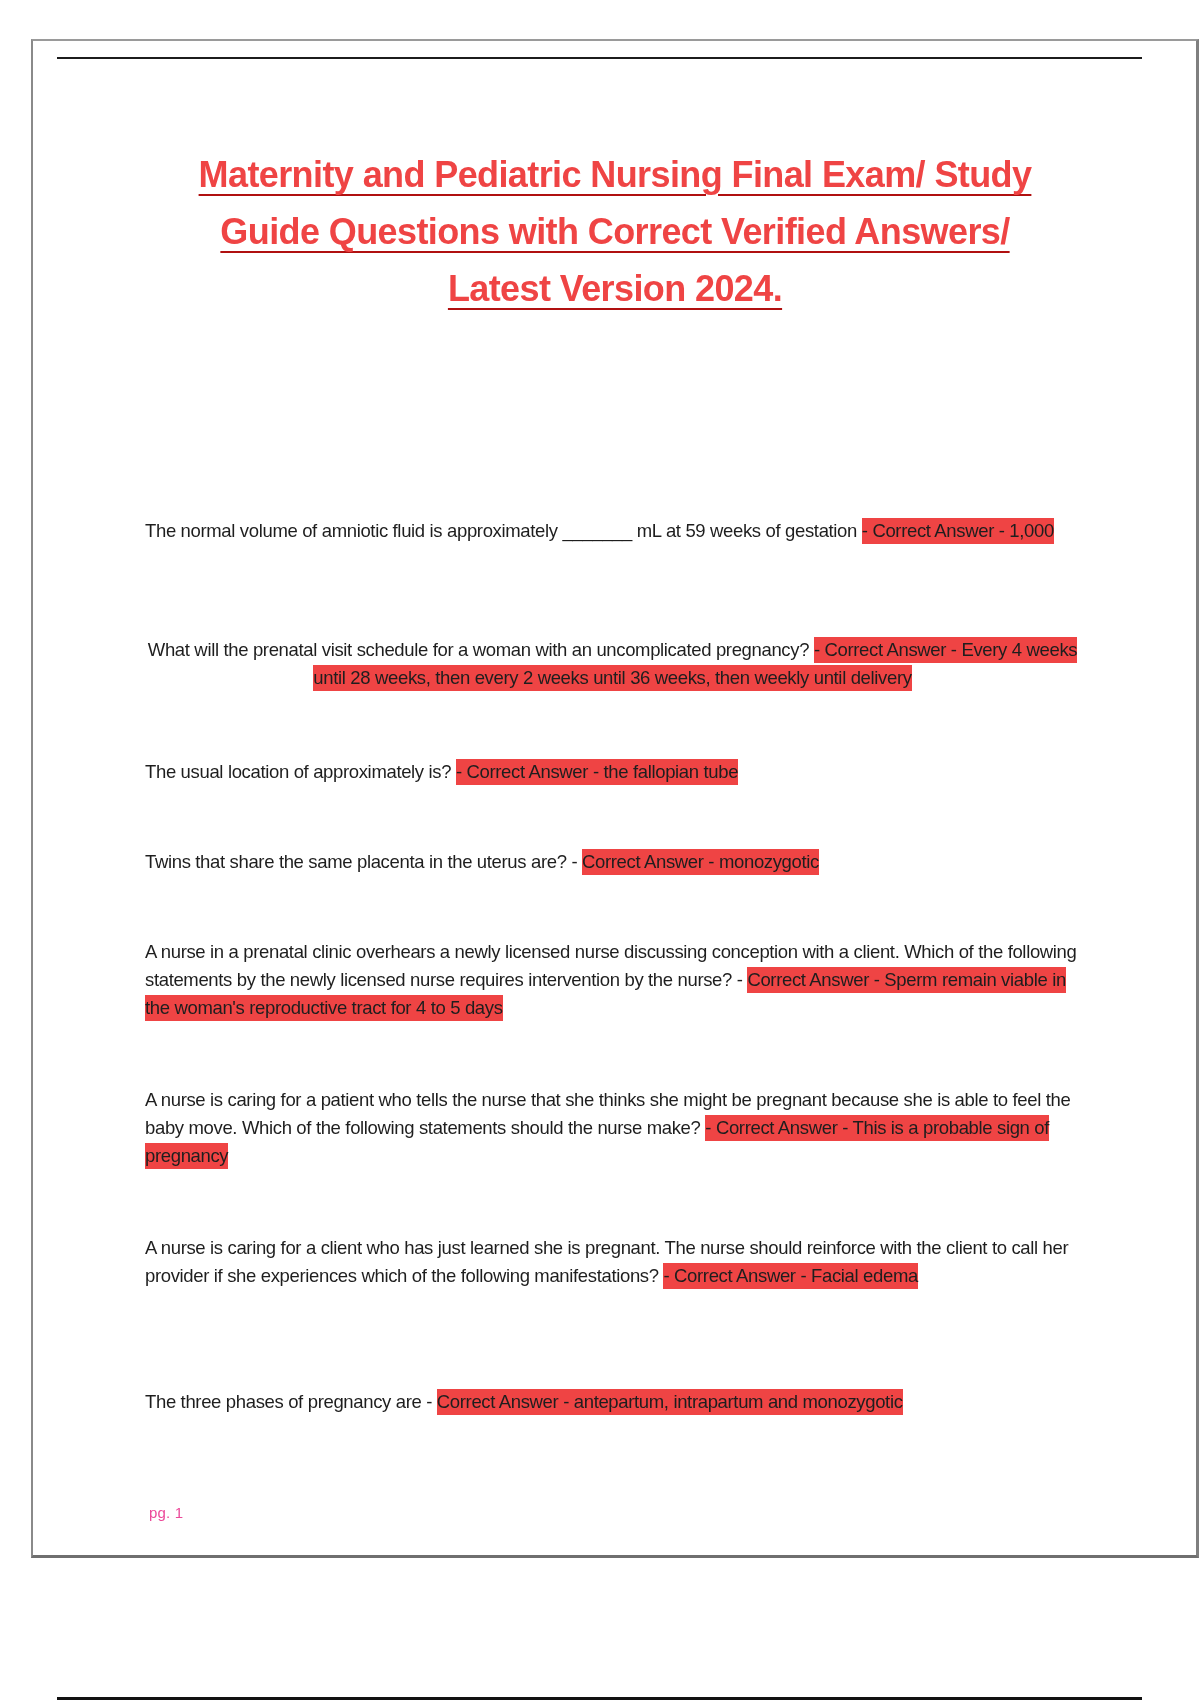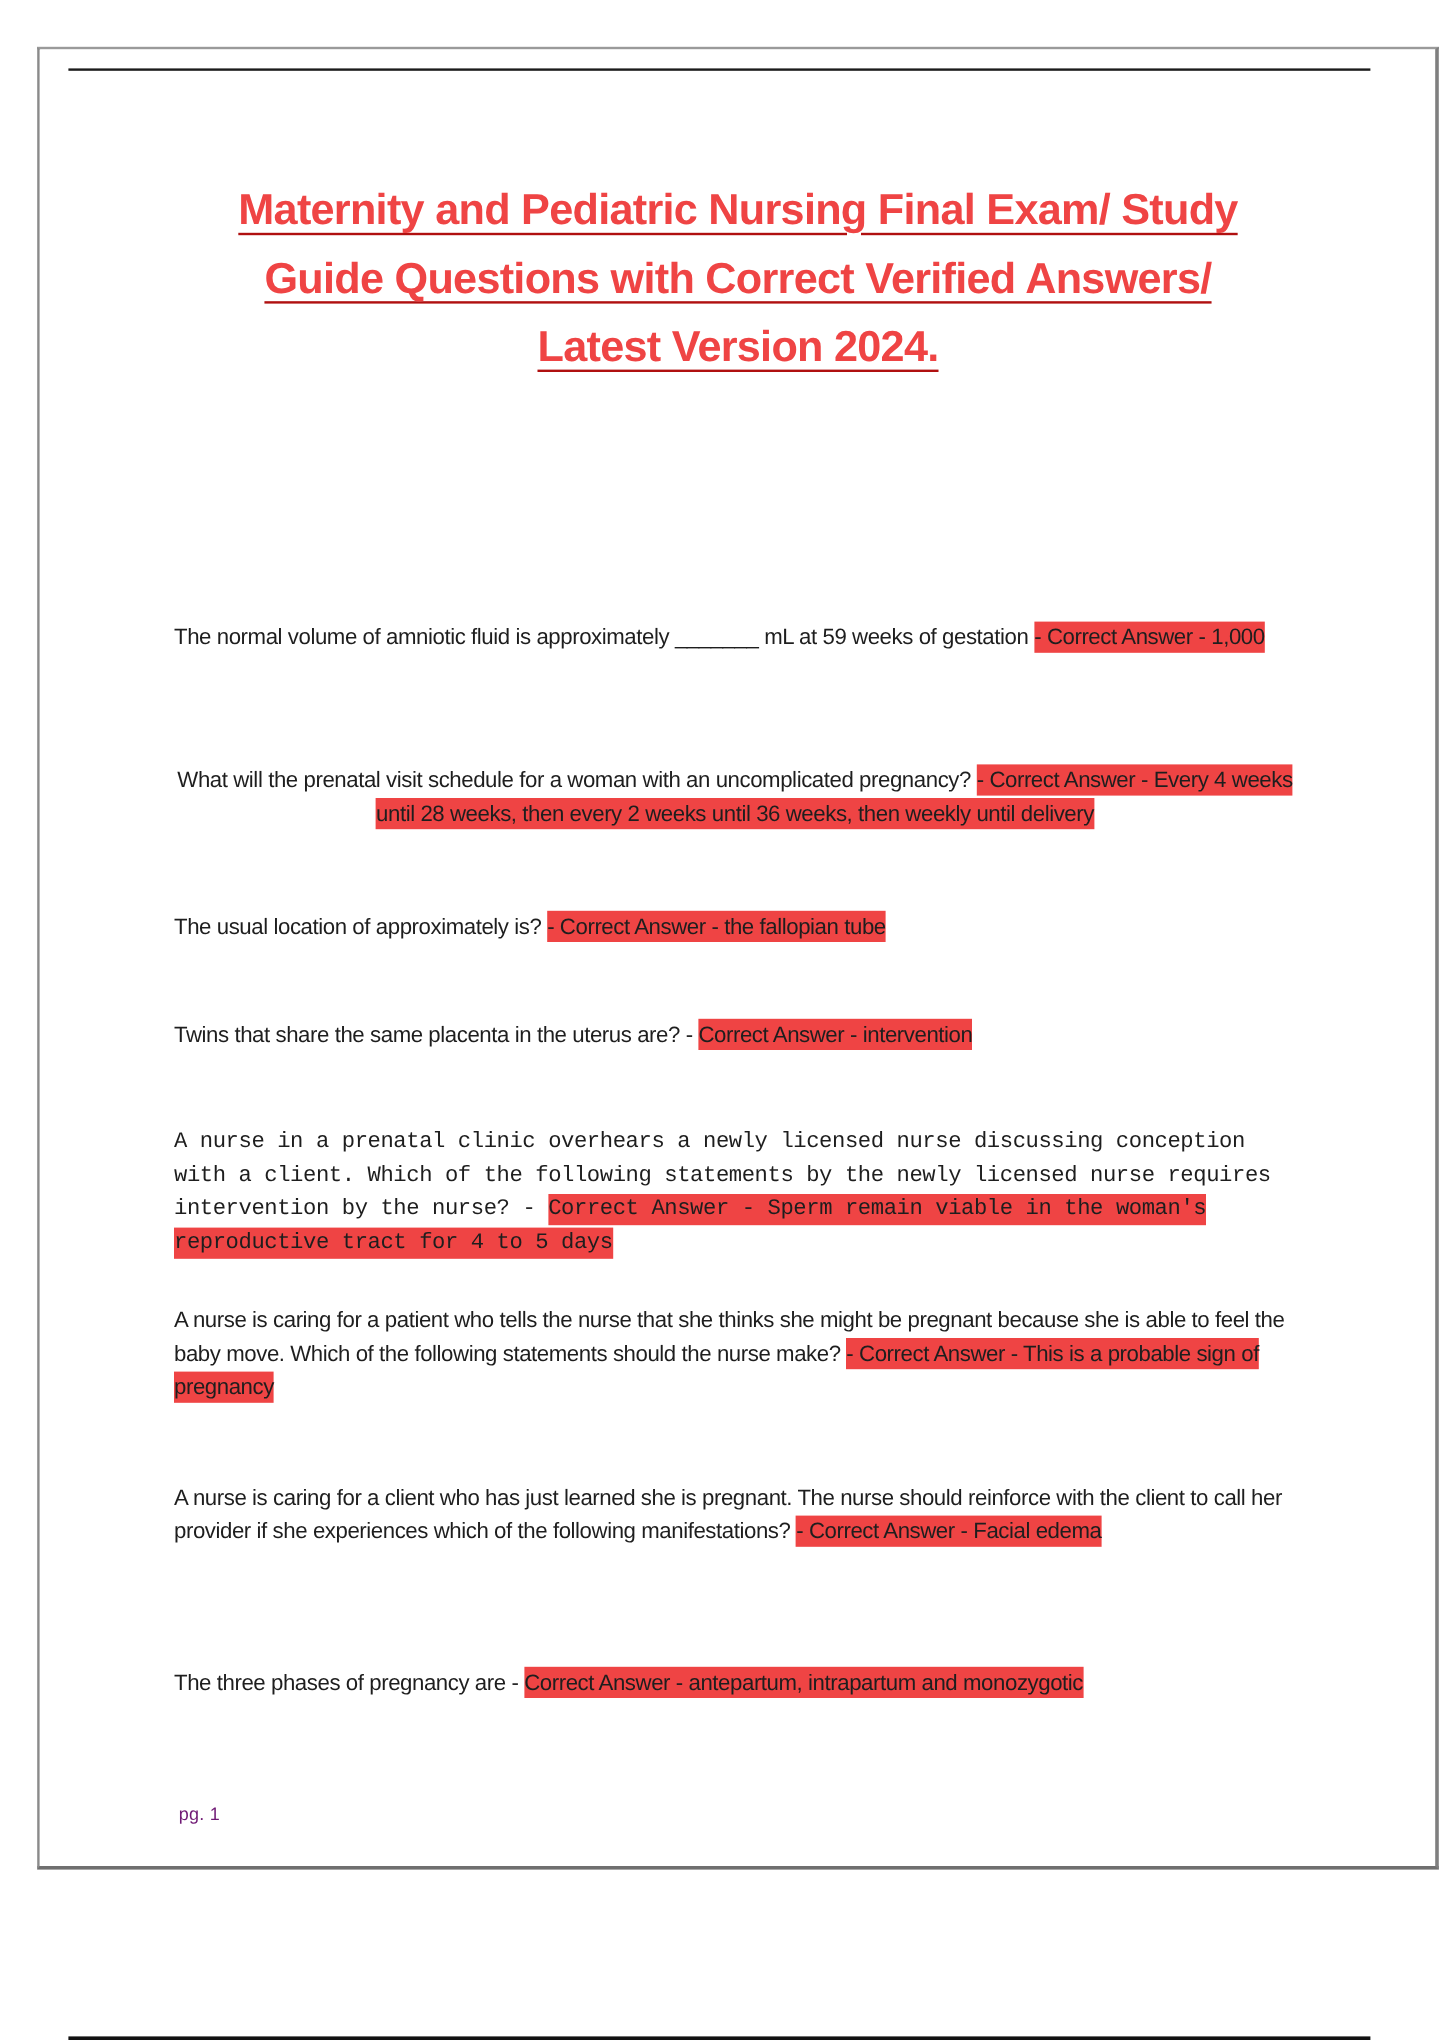--- a/index.html
+++ b/index.html
@@ -77,21 +77,21 @@
     }
     .hl {
       background: #ef4444;
       padding: 2px 0 3px 0;
     }
     .page-number {
       position: absolute;
       left: 149px;
       top: 1504px;
       font-size: 15px;
-      color: #701a75;
+      color: #ec4899;
       letter-spacing: 0.2px;
     }
   </style>
 </head>
 <body>
 
 <div class="page"></div>
 <div class="header-rule"></div>
 
 <h1 class="title">
@@ -106,24 +106,24 @@
 
 <p class="qa" style="top:636px;text-align:center;">
   <span>What will the prenatal visit schedule for a woman with an uncomplicated pregnancy? </span><span></span><span class="hl">- Correct Answer - Every 4 weeks until 28 weeks, then every 2 weeks until 36 weeks, then weekly until delivery</span>
 </p>
 
 <p class="qa" style="top:758px;">
   <span>The usual location of approximately is? </span><span></span><span class="hl">- Correct Answer - the fallopian tube</span>
 </p>
 
 <p class="qa" style="top:848px;">
-  <span>Twins that share the same placenta in the uterus are? </span><span>- </span><span class="hl">Correct Answer - intervention</span>
+  <span>Twins that share the same placenta in the uterus are? </span><span>- </span><span class="hl">Correct Answer - monozygotic</span>
 </p>
 
-<p class="qa" style="top:938px;font-family:Liberation Mono, monospace;">
+<p class="qa" style="top:938px;">
   <span>A nurse in a prenatal clinic overhears a newly licensed nurse discussing conception with a client. Which of the following statements by the newly licensed nurse requires intervention by the nurse? </span><span>- </span><span class="hl">Correct Answer - Sperm remain viable in the woman's reproductive tract for 4 to 5 days</span>
 </p>
 
 <p class="qa" style="top:1086px;">
   <span>A nurse is caring for a patient who tells the nurse that she thinks she might be pregnant because she is able to feel the baby move. Which of the following statements should the nurse make? </span><span></span><span class="hl">- Correct Answer - This is a probable sign of pregnancy</span>
 </p>
 
 <p class="qa" style="top:1234px;">
   <span>A nurse is caring for a client who has just learned she is pregnant. The nurse should reinforce with the client to call her provider if she experiences which of the following manifestations? </span><span></span><span class="hl">- Correct Answer - Facial edema</span>
 </p>

